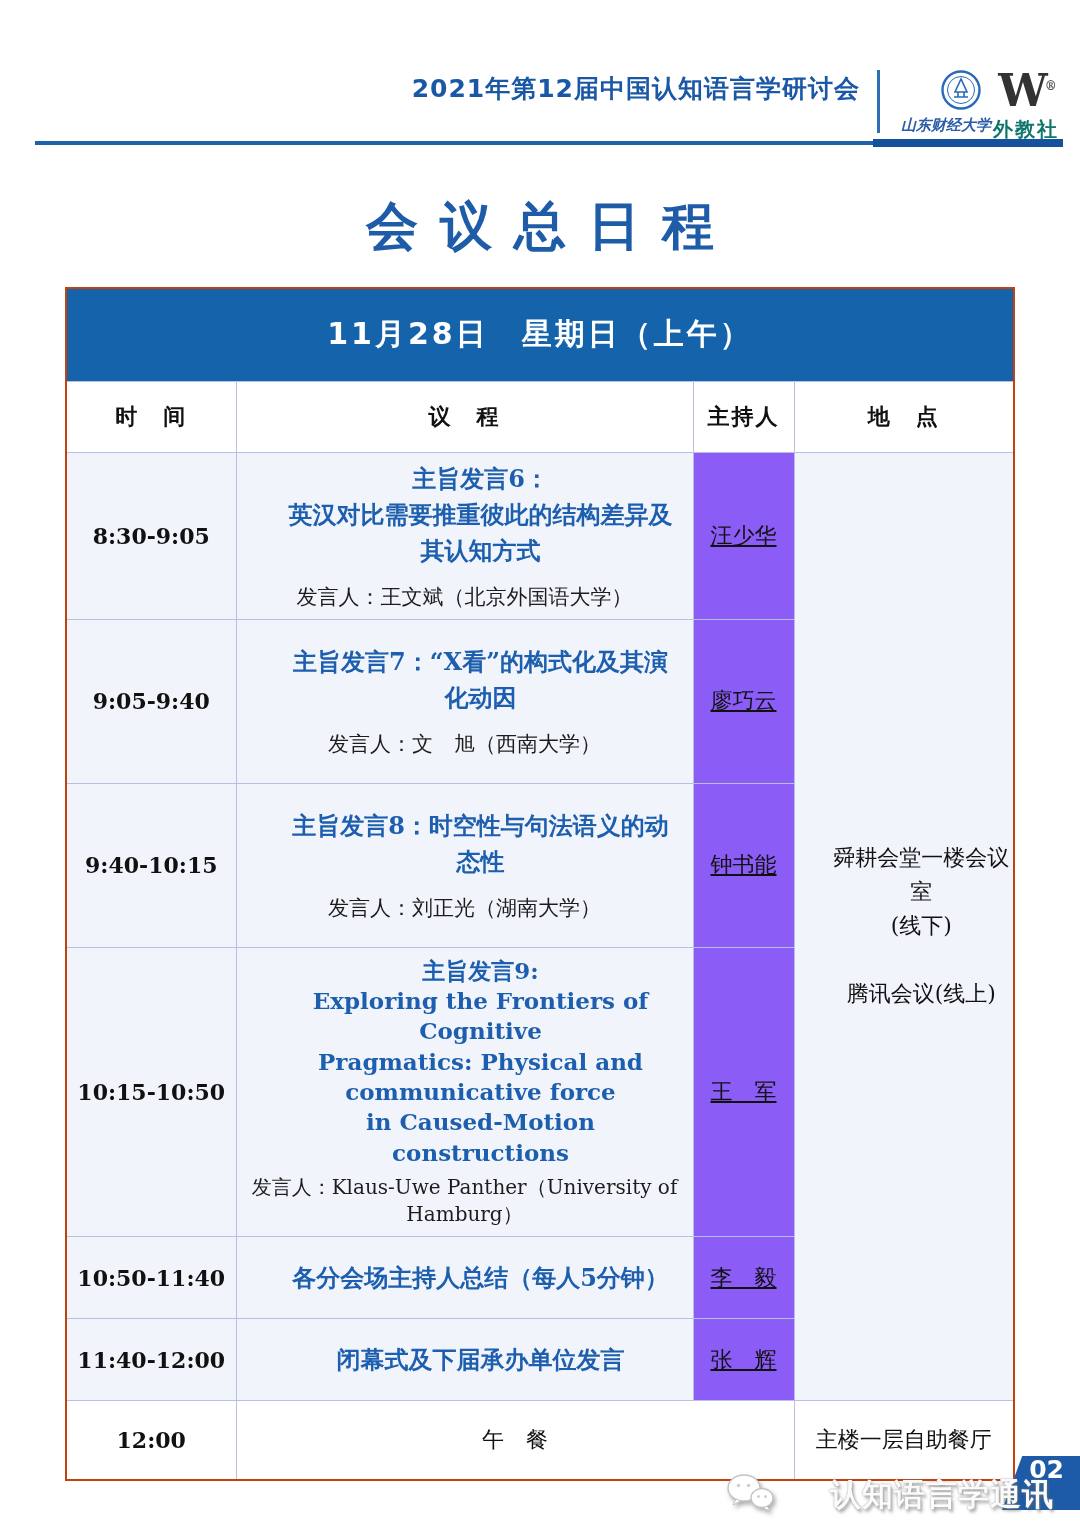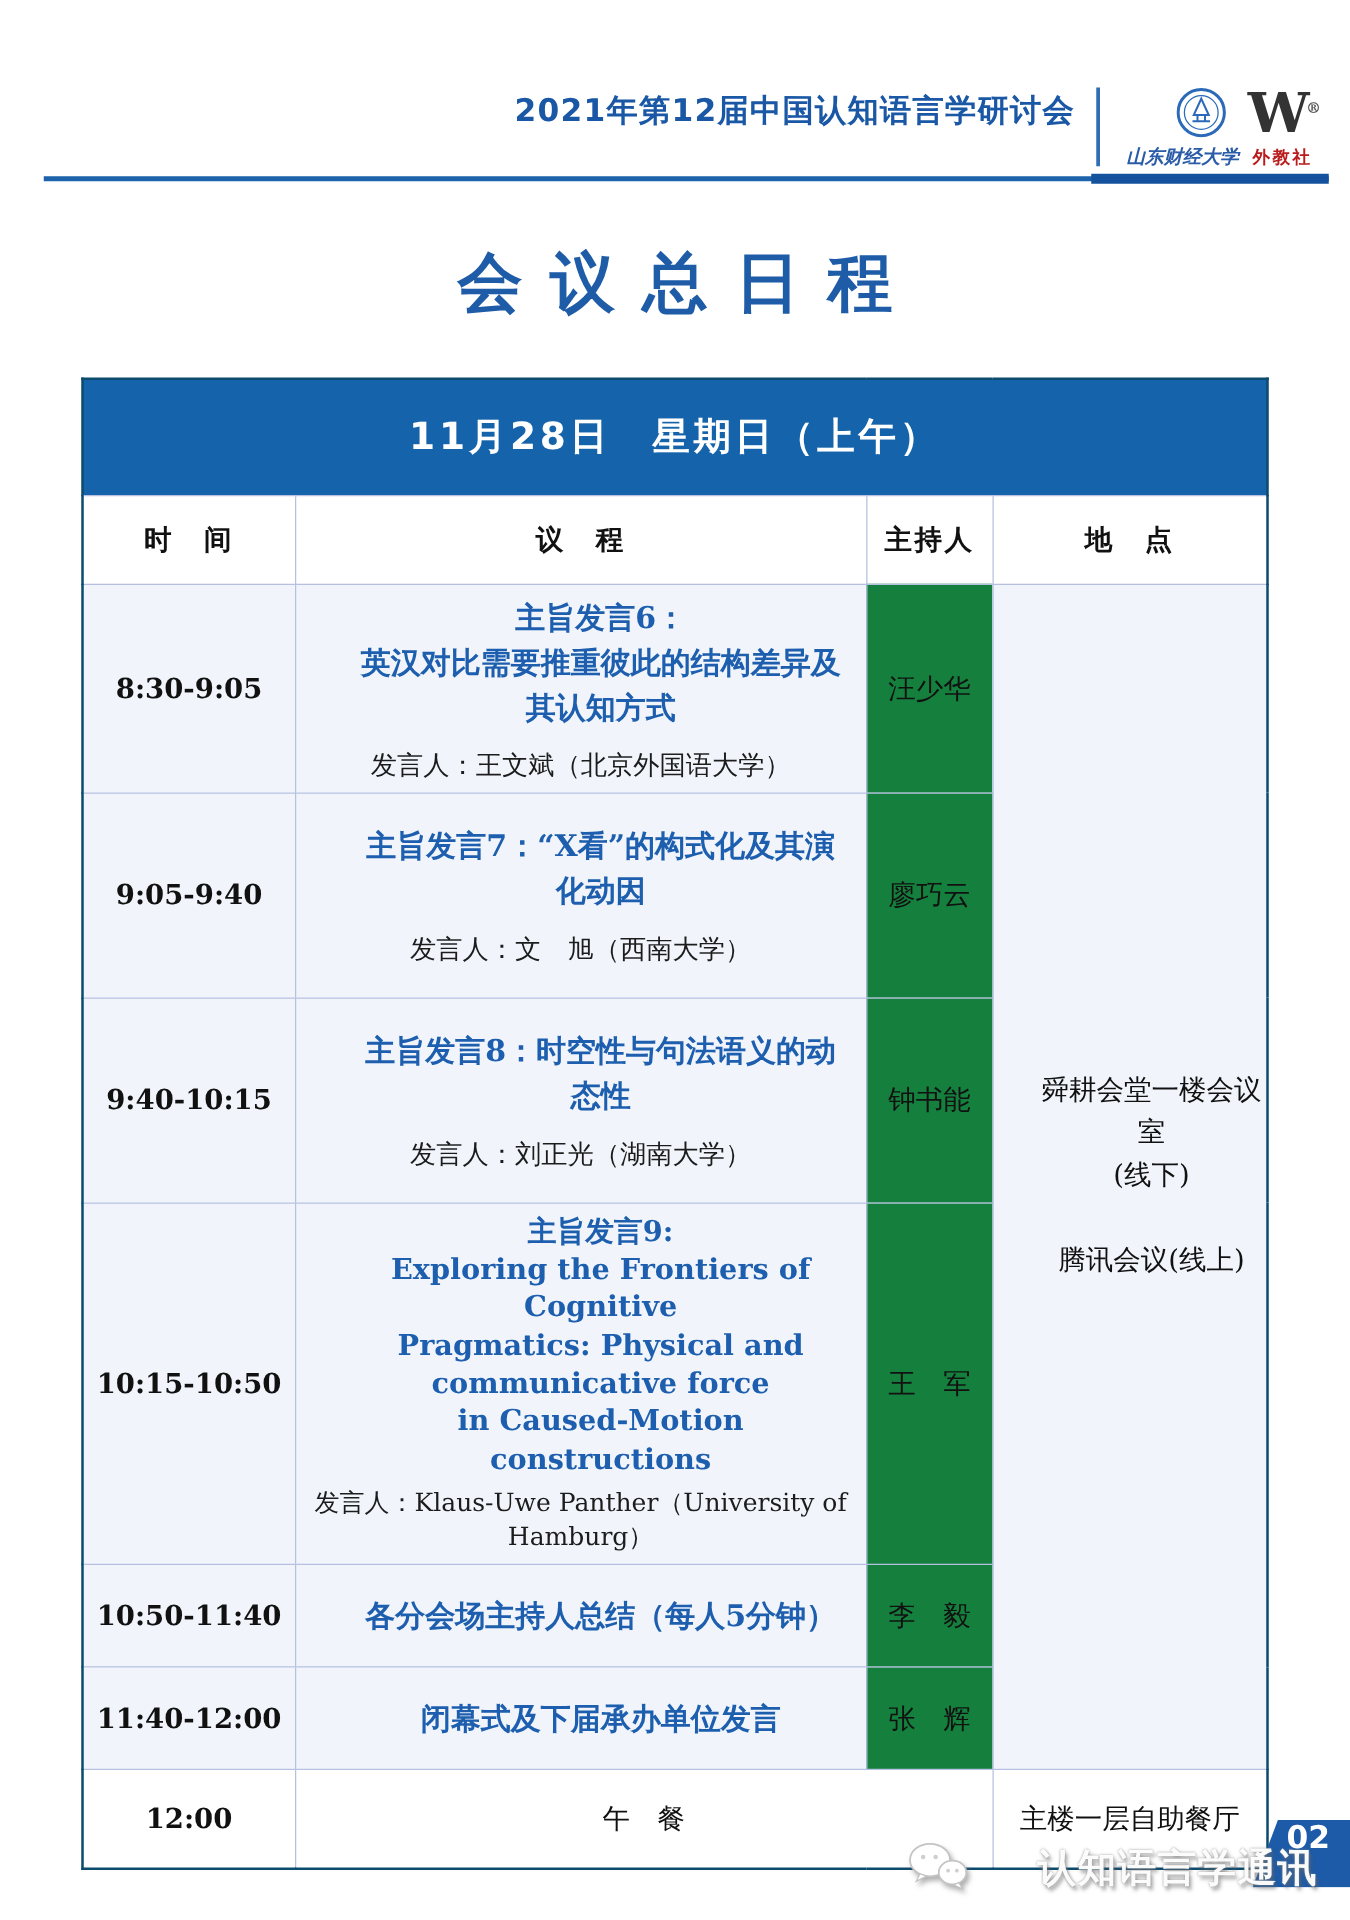--- a/index.html
+++ b/index.html
@@ -12,56 +12,56 @@
   .header-subtitle { margin-top:7px; font-size:19px; color:#8c8c8c; letter-spacing:1px; }
   .header-divider { position:absolute; left:877px; top:70px; width:3px; height:63px; background:#2f6db4; }
 
   .logo-univ { position:absolute; left:901px; top:70px; width:80px; text-align:right; }
   .logo-univ-name { margin-top:2px; font-size:15px; font-weight:bold; font-style:italic;
                     color:#2b5ca8; font-family:"DejaVu Serif","Liberation Serif",serif; white-space:nowrap; }
   .logo-press { position:absolute; left:988px; top:64px; width:76px; text-align:center; }
   .press-mark { font-size:44px; font-weight:900; color:#333; line-height:44px;
                 font-family:"DejaVu Serif","Liberation Serif",serif; letter-spacing:-3px; }
   .press-reg { font-size:12px; color:#555; vertical-align:super; }
-  .press-name { margin-top:3px; font-size:14px; font-weight:bold; color:#b91c1c; letter-spacing:2px; }
+  .press-name { margin-top:3px; font-size:20px; font-weight:bold; color:#0f766e; letter-spacing:2px; }
 
   .header-rule { position:absolute; top:141px; left:35px; width:1028px; height:4px; background:#1d63ac; }
   .header-rule::after { content:""; position:absolute; right:0; top:-2px; width:190px; height:8px; background:#15529e; }
 
   
   .page-title { position:absolute; top:192px; left:0; width:100%; text-align:center;
                 font-family:Liberation Serif, serif;
                 font-size:52px; font-weight:bold; color:#1e5ca8; letter-spacing:22px; text-indent:22px; }
 
   
-  .schedule { position:absolute; left:65px; top:302px; width:948px;
+  .schedule { position:absolute; left:65px; top:287px; width:948px;
               border-collapse:collapse; table-layout:fixed;
-              border:2px solid #0c4a6e; }
+              border:2px solid #c2410c; }
   .schedule td { border:1px solid #b6c1e2; text-align:center; vertical-align:middle; }
 
   .banner-cell { height:93px; background:#1563aa; border:1px solid #1563aa;
                  color:#ffffff; font-size:30px; font-weight:bold; letter-spacing:3px; }
   .cols-row td { height:71px; background:#ffffff; font-size:22px; font-weight:bold; color:#111; letter-spacing:2px; }
 
   tr.keynote td { height:164px; }
   tr.keynote-en td { height:161px; }
   tr.summary td { height:82px; }
 
   .time-cell { background:#f1f5fb; font-family:"DejaVu Serif","Liberation Serif",serif;
                font-size:22px; font-weight:bold; color:#111; }
   .agenda-cell { background:#f1f5fb; padding:8px 14px; }
   .agenda-title { }
   .title-line { color:#1d5fae; font-weight:bold; font-size:24px; line-height:1.5;
                 font-family:"DejaVu Serif","Liberation Serif",serif;margin-left:32px; }
   tr.keynote-en .title-line { font-size:23px; line-height:1.32; }
   .speaker-line { margin-top:14px; font-size:21px; color:#1c1c1c;
                   font-family:"DejaVu Serif","Liberation Serif",serif; }
   tr.keynote-en .speaker-line { margin-top:6px; font-size:20px; }
-  .host-cell { background:#15803d; font-size:22px; color:#111;
-               font-family:"DejaVu Serif","Liberation Serif",serif; }
+  .host-cell { background:#8b5cf6; font-size:22px; color:#111;
+               font-family:"DejaVu Serif","Liberation Serif",serif;text-decoration:underline; }
   .venue-cell { background:#f1f5fb; font-size:22px; color:#111; line-height:1.55;
                 font-family:"DejaVu Serif","Liberation Serif",serif; white-space:pre-line;padding-left:35px; }
   .venue-paragraph + .venue-paragraph { margin-top:34px; }
 
   .lunch-row td { height:79px; background:#ffffff; font-size:22px; color:#111;
                   font-family:"DejaVu Serif","Liberation Serif",serif; }
   .lunch-row .time-cell { background:#ffffff; }
 
   
   .page-num-flag { position:absolute; right:0; bottom:26px; width:78px; height:54px;

